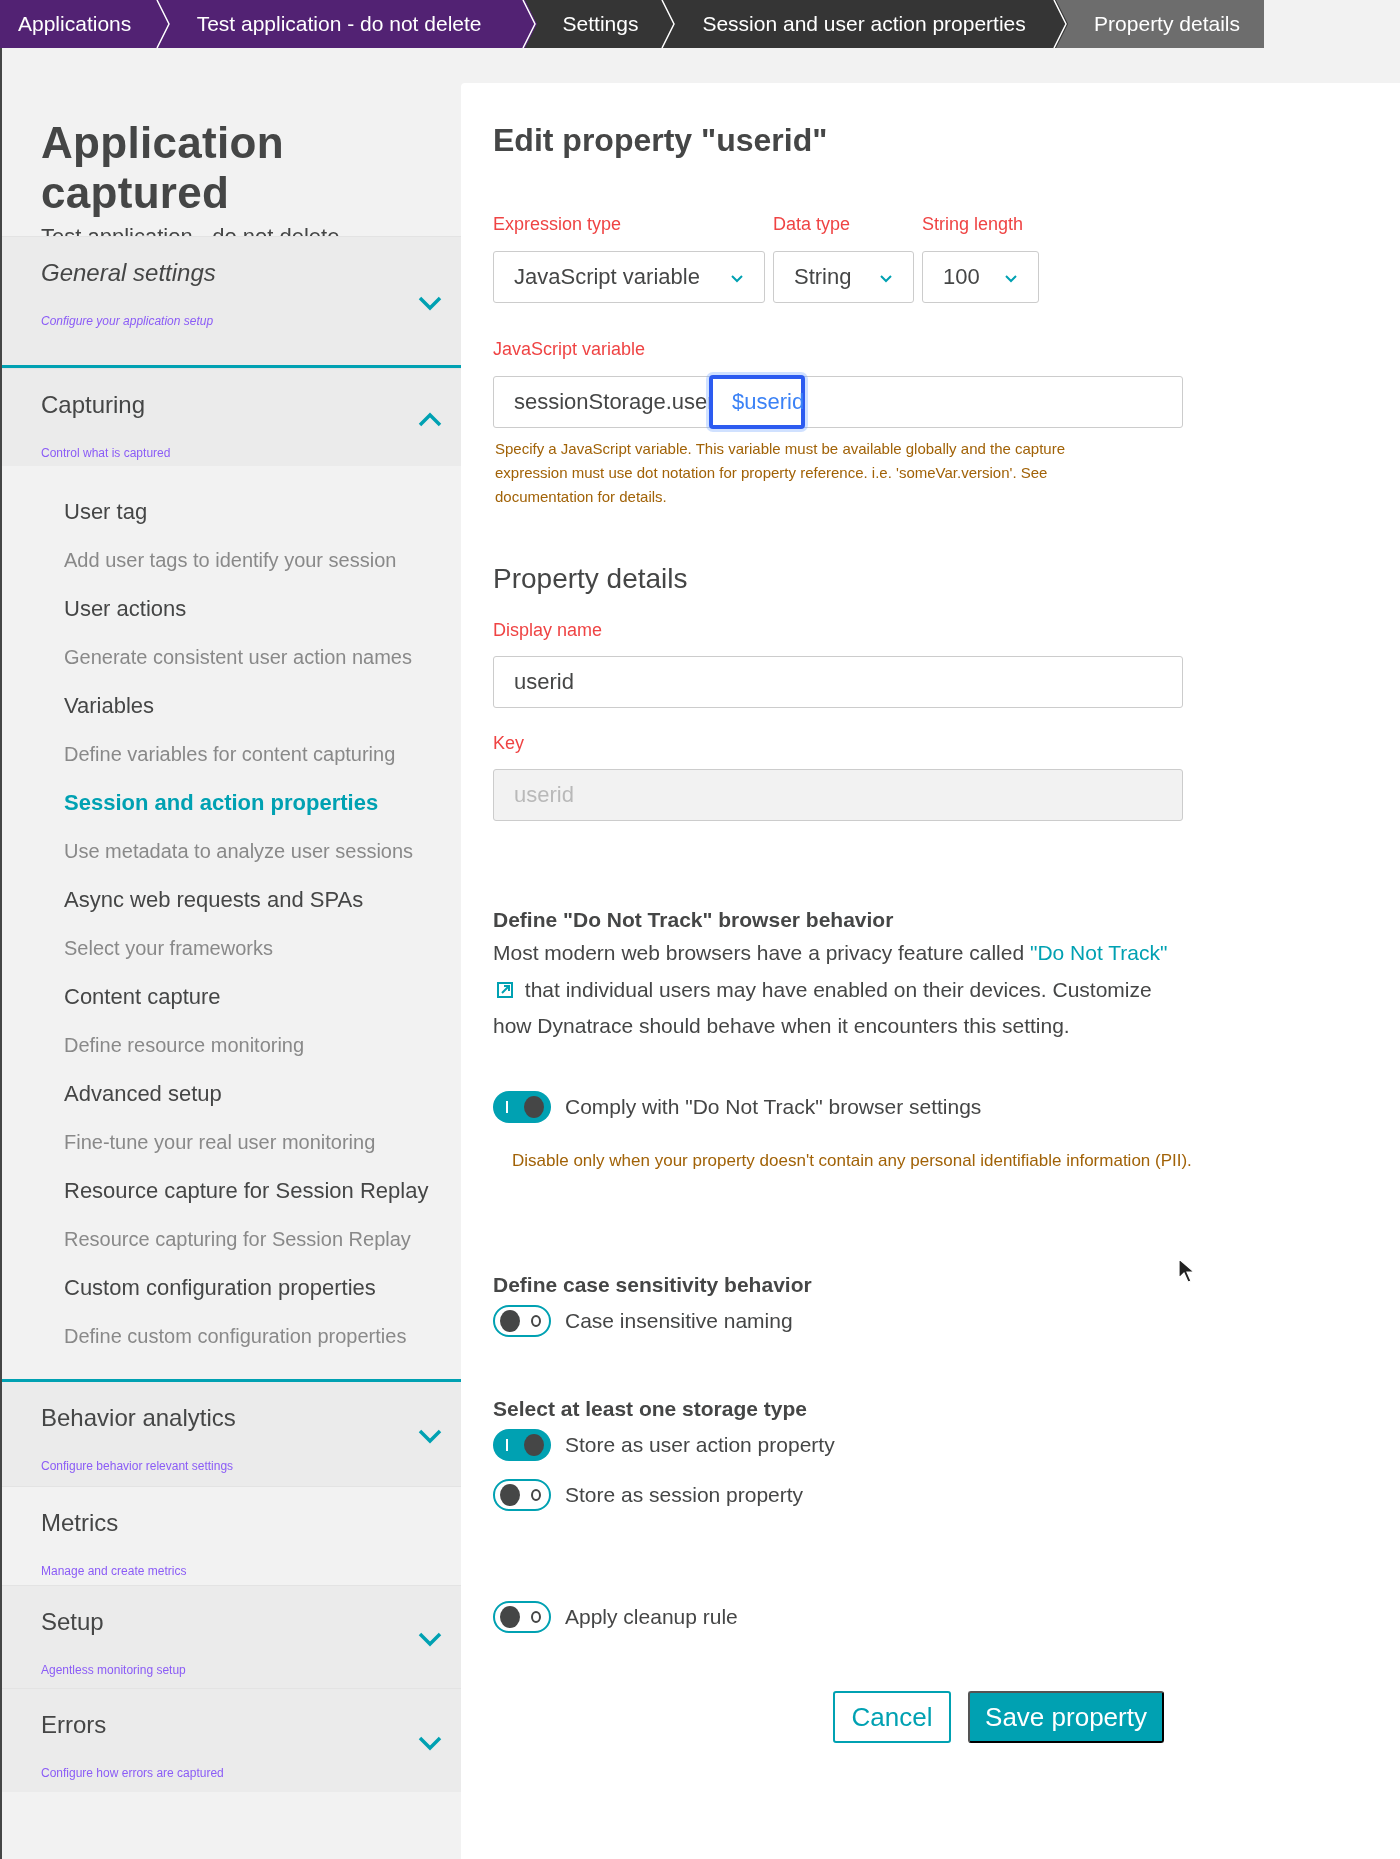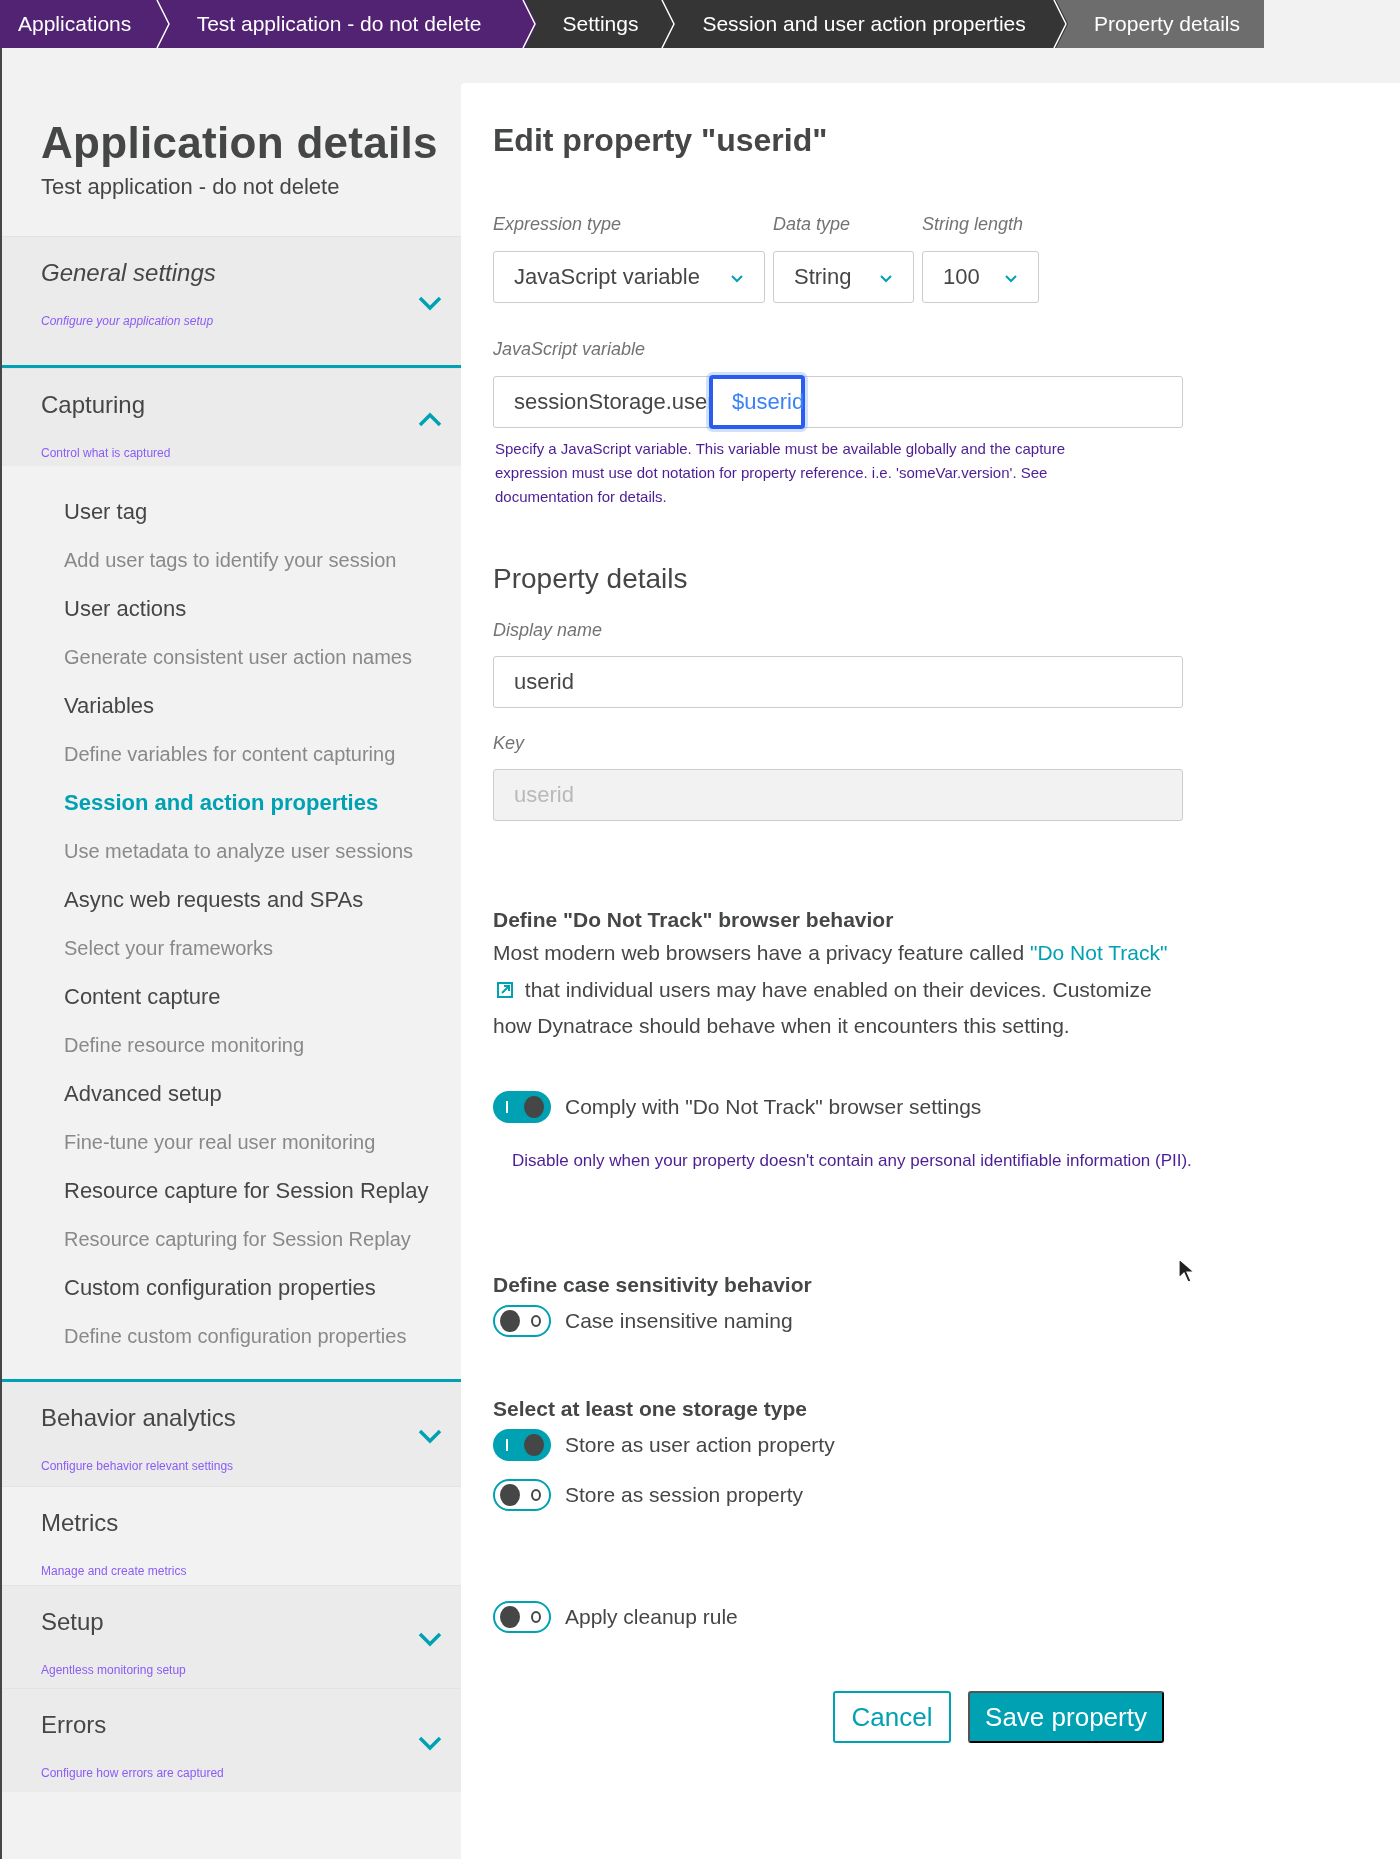--- a/index.html
+++ b/index.html
@@ -51,39 +51,39 @@
   .sb-item .i-title.active { color: #00a1b2; font-weight: 600; }
   .sb-item .i-sub { font-size: 20px; color: #898989; margin-top: 24px; }
 
   
   .main {
     position: absolute; left: 461px; top: 83px; width: 939px; height: 1776px;
     background: #fff; border-top-left-radius: 4px;
   }
   .content { position: absolute; left: 32px; top: 0; width: 690px; }
   .page-title { position: absolute; top: 39px; font-size: 32px; font-weight: 600; color: #454646; white-space: nowrap; }
-  .field-label { position: absolute; font-size: 18px; color: #737373; white-space: nowrap; font-style: italic; }
+  .field-label { position: absolute; font-size: 18px; color: #ef4444; white-space: nowrap; }
   .select {
     position: absolute; height: 52px; border: 1px solid #ccc; border-radius: 3px;
     display: flex; align-items: center; padding-left: 20px; font-size: 22px; color: #454646; background: #fff;
   }
   .select .caret { position: absolute; right: 20px; top: 22px; width: 14px; height: 9px; }
   .input {
     position: absolute; height: 52px; border: 1px solid #ccc; border-radius: 3px;
     display: flex; align-items: center; padding-left: 20px; font-size: 22px; color: #454646; background: #fff;
   }
   .input.disabled { background: #f2f2f2; color: #b9b9b9; }
   .hl {
     position: absolute; left: 215px; top: -2px; width: 96px; height: 54px;
     border: 4px solid #2c5bf0; border-radius: 4px;
     box-shadow: 0 0 0 3px rgba(120,170,255,0.35);
     display: flex; align-items: center; padding-left: 19px; background: #fff;
     font-size: 22px; color: #3b82f6;
   }
-  .help { position: absolute; font-size: 15px; line-height: 24px; color: #4c1d95; width: 640px; }
+  .help { position: absolute; font-size: 15px; line-height: 24px; color: #a16207; width: 640px; }
   .section-title { position: absolute; font-size: 28px; color: #454646; white-space: nowrap; }
   .bold-label { position: absolute; font-size: 21px; font-weight: 600; color: #454646; white-space: nowrap; }
   .para { position: absolute; font-size: 21px; line-height: 36.5px; color: #454646; width: 700px; }
   .para a { color: #00a1b2; text-decoration: none; }
   .ext-icon { display: inline-block; width: 16px; height: 16px; vertical-align: -1px; margin: 0 6px 0 4px; }
   .toggle-row { position: absolute; display: flex; align-items: center; height: 32px; white-space: nowrap; }
   .toggle {
     width: 58px; height: 32px; border-radius: 16px; position: relative; margin-right: 14px; flex: none;
   }
   .toggle.on { background: #00a1b2; }
@@ -134,21 +134,21 @@
         <polyline points="2,0 14,24 2,48" fill="none" stroke="#fff" stroke-width="1.5"></polyline>
       </svg>
   </div>
   <div class="crumb gray">
     <span>Property details</span>
   </div>
 </nav>
 
 <aside class="sidebar">
   <div class="sb-head">
-    <div class="sb-title">Application details</div>
+    <div class="sb-title">Application captured</div>
     <div class="sb-sub">Test application - do not delete</div>
   </div>
 
   <div class="sb-group active-bottom" style="height:132px;font-style:italic;">
     <div class="g-title">General settings</div>
     <div class="g-sub">Configure your application setup</div>
     <svg class="chev" viewBox="0 0 26 16">
         <polyline points="3,3 13,13 23,3" fill="none" stroke="#00a1b2" stroke-width="3.5"></polyline>
       </svg>
   </div>

